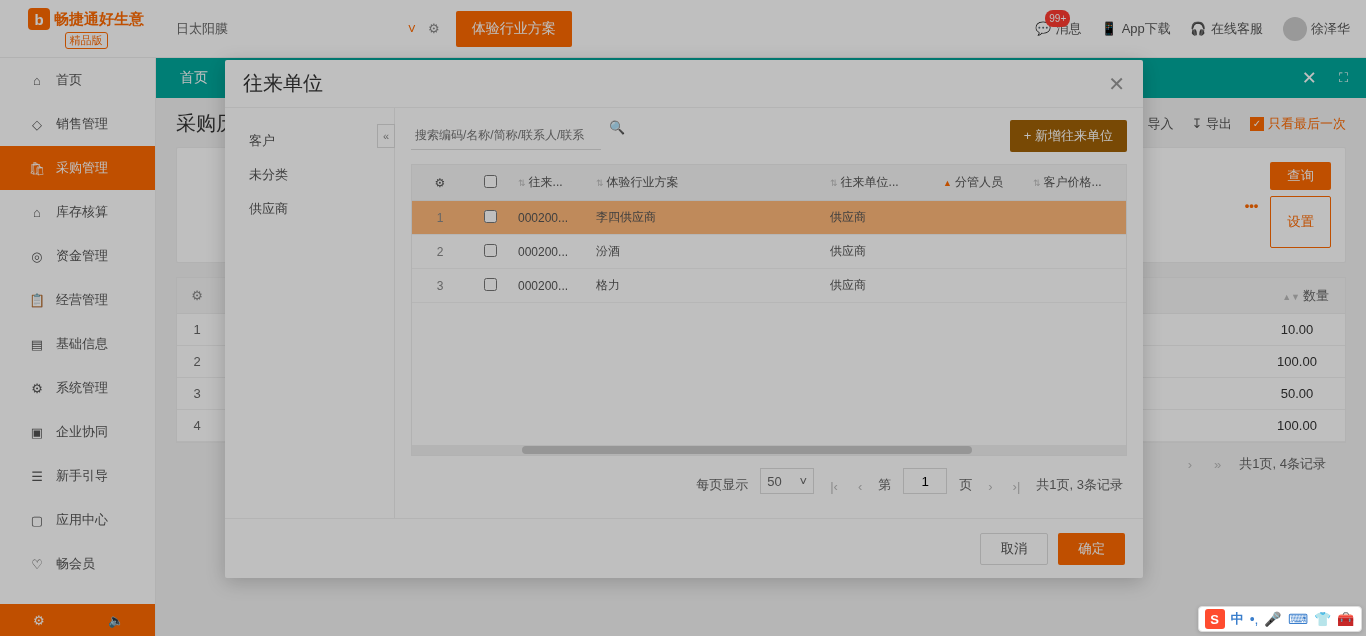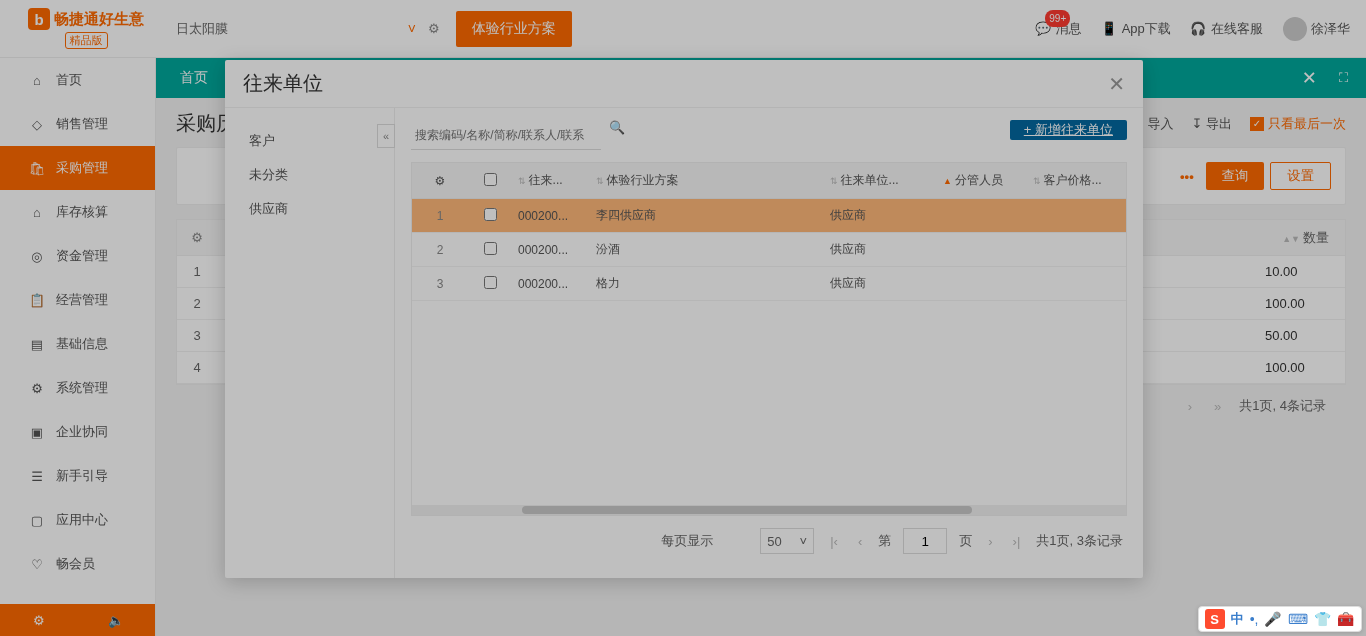--- a/index.html
+++ b/index.html
@@ -38,29 +38,29 @@
 .page-content { padding: 12px 20px; }
 .page-title-row { display: flex; align-items: center; }
 .page-title { font-size: 20px; color: #333; }
 .page-actions { margin-left: auto; display: flex; align-items: center; gap: 18px; color: #555; font-size: 13px; }
 .chk-row { display: flex; align-items: center; gap: 4px; color: #ff6a00; }
 .chk-box { width: 14px; height: 14px; border: 1px solid #ff6a00; background: #ff6a00; color: #fff; display: inline-flex; align-items: center; justify-content: center; font-size: 10px; }
 
 .filter-panel { background: #fff; margin-top: 10px; padding: 14px; border: 1px solid #eee; border-radius: 2px; display: flex; gap: 12px; align-items: center; }
 .more-dots { color: #ff6a00; font-weight: bold; cursor: pointer; margin-left: auto; }
 .btn-orange { background: #ff6a00; color: #fff; border: none; padding: 5px 16px; border-radius: 2px; cursor: pointer; }
-.btn-orange-outline { background: #fff; color: #ff6a00; border: 1px solid #ff6a00; padding: 4px 16px; border-radius: 2px; cursor: pointer; }
+.btn-orange-outline { background: #fff; color: #ff6a00; border: 1px solid #ff6a00; padding: 16px 16px; border-radius: 2px; cursor: pointer; }
 
 .data-table-bg { background: #fff; margin-top: 14px; border: 1px solid #eee; }
 .bg-table-head { height: 36px; background: #f6f6f6; display: flex; align-items: center; border-bottom: 1px solid #eee; }
 .bg-th-gear { width: 40px; text-align: center; color: #888; }
 .bg-th-qty { margin-left: auto; width: 80px; text-align: right; padding-right: 16px; color: #666; }
 .bg-row { height: 32px; display: flex; align-items: center; border-bottom: 1px solid #f0f0f0; }
 .bg-rownum { width: 40px; text-align: center; color: #666; }
-.bg-qty { margin-left: auto; width: 80px; text-align: left; padding-right: 16px; }
+.bg-qty { margin-left: auto; width: 80px; text-align: center; padding-right: 16px; }
 
 .bg-pager { display: flex; align-items: center; justify-content: flex-end; padding: 12px 20px; gap: 14px; color: #666; }
 
 
 .modal-overlay { position: absolute; inset: 0; background: rgba(0,0,0,0.25); z-index: 100; }
 .modal { position: absolute; left: 225px; top: 60px; width: 918px; height: 518px; background: #fff; border-radius: 2px; box-shadow: 0 4px 20px rgba(0,0,0,0.2); display: flex; flex-direction: column; }
 .modal-header { height: 48px; display: flex; align-items: center; padding: 0 18px; border-bottom: 1px solid #f0f0f0; }
 .modal-title { font-size: 20px; color: #333; }
 .modal-close { margin-left: auto; color: #999; cursor: pointer; font-size: 20px; }
 
@@ -68,21 +68,21 @@
 .modal-left { width: 170px; border-right: 1px solid #eee; padding: 16px 0; position: relative; }
 .cat-item { padding: 8px 24px; color: #555; cursor: pointer; font-size: 13px; }
 .cat-item.active { color: #ff6a00; }
 .cat-item.active::before { content: "▸"; margin-right: 4px; color: #ff6a00; }
 .collapse-btn { position: absolute; right: -1px; top: 16px; width: 18px; height: 24px; border: 1px solid #ddd; background: #fff; display: flex; align-items: center; justify-content: center; color: #888; cursor: pointer; font-size: 11px; }
 
 .modal-right { flex: 1; display: flex; flex-direction: column; padding: 12px 16px; }
 .search-row { display: flex; align-items: flex-start; gap: 8px; }
 .search-input { flex: 0 0 190px; height: 30px; border: none; border-bottom: 1px solid #ddd; padding: 0 4px; outline: none; font-size: 12px; color: #999; }
 .search-ic { color: #ff6a00; cursor: pointer; }
-.add-unit-btn { margin-left: auto; background: #0369a1; color: #fff; border: none; height: 20px; padding: 0 14px; border-radius: 2px; cursor: pointer; font-size: 13px; text-decoration: underline; }
+.add-unit-btn { margin-left: auto; background: #a16207; color: #fff; border: none; height: 32px; padding: 0 14px; border-radius: 2px; cursor: pointer; font-size: 13px; }
 
 .modal-table { margin-top: 12px; border: 1px solid #eee; flex: 1; display: flex; flex-direction: column; }
 .mt-head { display: flex; height: 36px; background: #f6f6f6; border-bottom: 1px solid #eee; align-items: center; color: #555; font-size: 12px; }
 .col-gear { width: 56px; text-align: center; }
 .col-chk { width: 44px; text-align: center; }
 .col-code { width: 78px; padding-left: 6px; }
 .col-name { width: 234px; padding-left: 6px; }
 .col-type { width: 98px; padding-left: 6px; }
 .col-manager { width: 90px; padding-left: 6px; margin-left: 15px; }
 .col-price { width: 90px; padding-left: 6px; }
@@ -90,22 +90,22 @@
 .sort-ic.asc-active { color: #ff6a00; }
 
 .mt-row { display: flex; height: 34px; align-items: center; border-bottom: 1px solid #f3f3f3; font-size: 12px; color: #555; }
 .mt-row.selected { background: #ffb87a; }
 .mt-row .col-gear { color: #888; }
 .mt-row input[type="checkbox"] { cursor: pointer; }
 
 .mt-scroll { height: 10px; background: #f0f0f0; margin-top: auto; position: relative; }
 .mt-scroll-thumb { position: absolute; left: 110px; top: 1px; height: 8px; width: 450px; background: #c8c8c8; border-radius: 4px; }
 
-.modal-pager { display: flex; align-items: center; justify-content: flex-end; padding: 12px 4px; gap: 12px; color: #666; font-size: 13px; }
-.page-select { width: 54px; height: 26px; border: 1px solid #ddd; display: inline-flex; align-items: center; justify-content: space-between; padding: 0 6px; cursor: pointer; margin-left: 35px; }
+.modal-pager { display: flex; align-items: flex-end; justify-content: flex-end; padding: 12px 4px; gap: 12px; color: #666; font-size: 13px; }
+.page-select { width: 54px; height: 26px; border: 1px solid #ddd; display: inline-flex; align-items: center; justify-content: space-between; padding: 0 6px; cursor: pointer; }
 .page-input { width: 44px; height: 26px; border: 1px solid #ddd; text-align: center; }
 .pager-arrow { color: #bbb; cursor: pointer; padding: 0 4px; }
 
 .modal-footer { height: 60px; border-top: 1px solid #f0f0f0; display: flex; align-items: center; justify-content: flex-end; padding: 0 18px; gap: 10px; }
 .btn-cancel { background: #fff; border: 1px solid #ddd; color: #555; height: 32px; padding: 0 20px; cursor: pointer; border-radius: 2px; }
 .btn-confirm { background: #ff6a00; border: none; color: #fff; height: 32px; padding: 0 20px; cursor: pointer; border-radius: 2px; }
 
 
 .ime-bar { position: absolute; right: 4px; bottom: 4px; height: 26px; background: #fff; border: 1px solid #ddd; border-radius: 4px; display: flex; align-items: center; gap: 6px; padding: 0 6px; z-index: 300; box-shadow: 0 1px 4px rgba(0,0,0,0.15); }
 .ime-s { width: 20px; height: 20px; background: #ff4c2f; color: #fff; border-radius: 3px; display: flex; align-items: center; justify-content: center; font-weight: bold; font-size: 13px; }
@@ -223,21 +223,21 @@
         <span>↧ <span>导出</span></span>
         <span class="chk-row">
           <span class="chk-box">✓</span>
           <span>只看最后一次</span>
         </span>
       </div>
     </div>
 
     <div class="filter-panel">
       <span class="more-dots">•••</span>
-      <div style="display:flex;flex-direction:row;gap:6px">
+      <div style="display:flex;flex-direction:column;gap:6px">
         <button class="btn-orange">查询</button>
         <button class="btn-orange-outline">设置</button>
       </div>
     </div>
 
     <div class="data-table-bg">
       <div class="bg-table-head">
         <div class="bg-th-gear">⚙</div>
         <div class="bg-th-qty"><span class="sort-ic">▲▼</span><span>数量</span></div>
       </div>
@@ -345,20 +345,24 @@
         <span class="pager-arrow">‹</span>
         <span>第</span>
         <input class="page-input" value="1" style="">
         <span>页</span>
         <span class="pager-arrow">›</span>
         <span class="pager-arrow">›|</span>
         <span>共1页, 3条记录</span>
       </div>
     </div>
   </div>
+  <div class="modal-footer">
+    <button class="btn-cancel">取消</button>
+    <button class="btn-confirm">确定</button>
+  </div>
 </div>
 
 <div class="ime-bar">
   <span class="ime-s">S</span>
   <span class="ime-cn">中</span>
   <span class="ime-ic">•,</span>
   <span class="ime-ic">🎤</span>
   <span class="ime-ic">⌨</span>
   <span class="ime-ic">👕</span>
   <span class="ime-ic">🧰</span>

